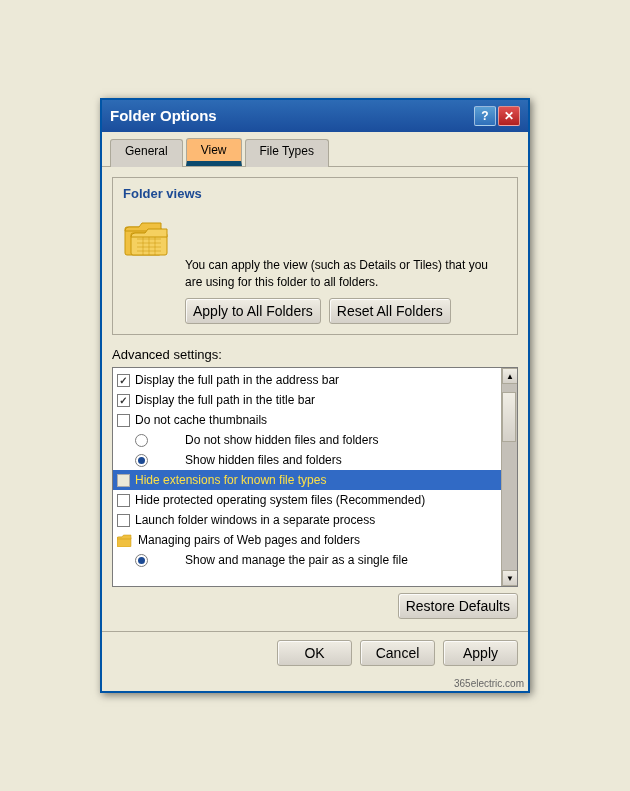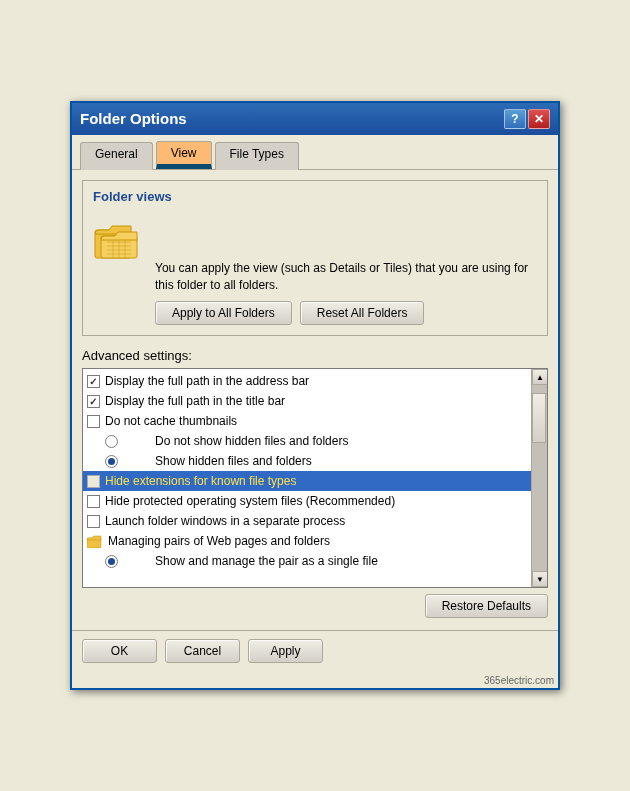--- a/index.html
+++ b/index.html
@@ -8,21 +8,21 @@
       font-size: 13px;
       background: #ece9d8;
       display: flex;
       justify-content: center;
       align-items: center;
       width: 630px;
       height: 791px;
     }
 
     .dialog {
-      width: 490px;
+      width: 430px;
       background: #ece9d8;
       border: 2px solid #0054a6;
       box-shadow: 2px 2px 8px rgba(0,0,0,0.5);
     }
 
     .title-bar {
       background: linear-gradient(to bottom, #2d6bb5 0%, #1a4d9c 100%);
       color: white;
       font-size: 15px;
       font-weight: bold;
@@ -139,22 +139,22 @@
       margin-top: 48px;
     }
 
     .folder-views-buttons {
       display: flex;
       gap: 8px;
       margin-top: 8px;
     }
 
     .win-btn {
-      padding: 4px 16px;
-      font-size: 12px;
+      padding: 4px 7px;
+      font-size: 14px;
       font-family: Tahoma, Arial, sans-serif;
       background: linear-gradient(to bottom, #f0ede4 0%, #d4d0c8 100%);
       border: 1px solid #aca899;
       border-radius: 3px;
       cursor: pointer;
       box-shadow: 1px 1px 0px rgba(255,255,255,0.8) inset;
       min-width: 80px;
     }
 
     .advanced-label {
@@ -255,20 +255,21 @@
 
     .restore-defaults-row {
       display: flex;
       justify-content: flex-end;
       margin-top: 6px;
       margin-bottom: 4px;
     }
 
     .bottom-buttons {
       display: flex;
+      justify-content: flex-end;
       gap: 8px;
       padding: 8px 10px 10px 10px;
       border-top: 1px solid #aca899;
       background: #ece9d8;
     }
 
     .watermark {
       text-align: right;
       font-size: 10px;
       color: #666;

